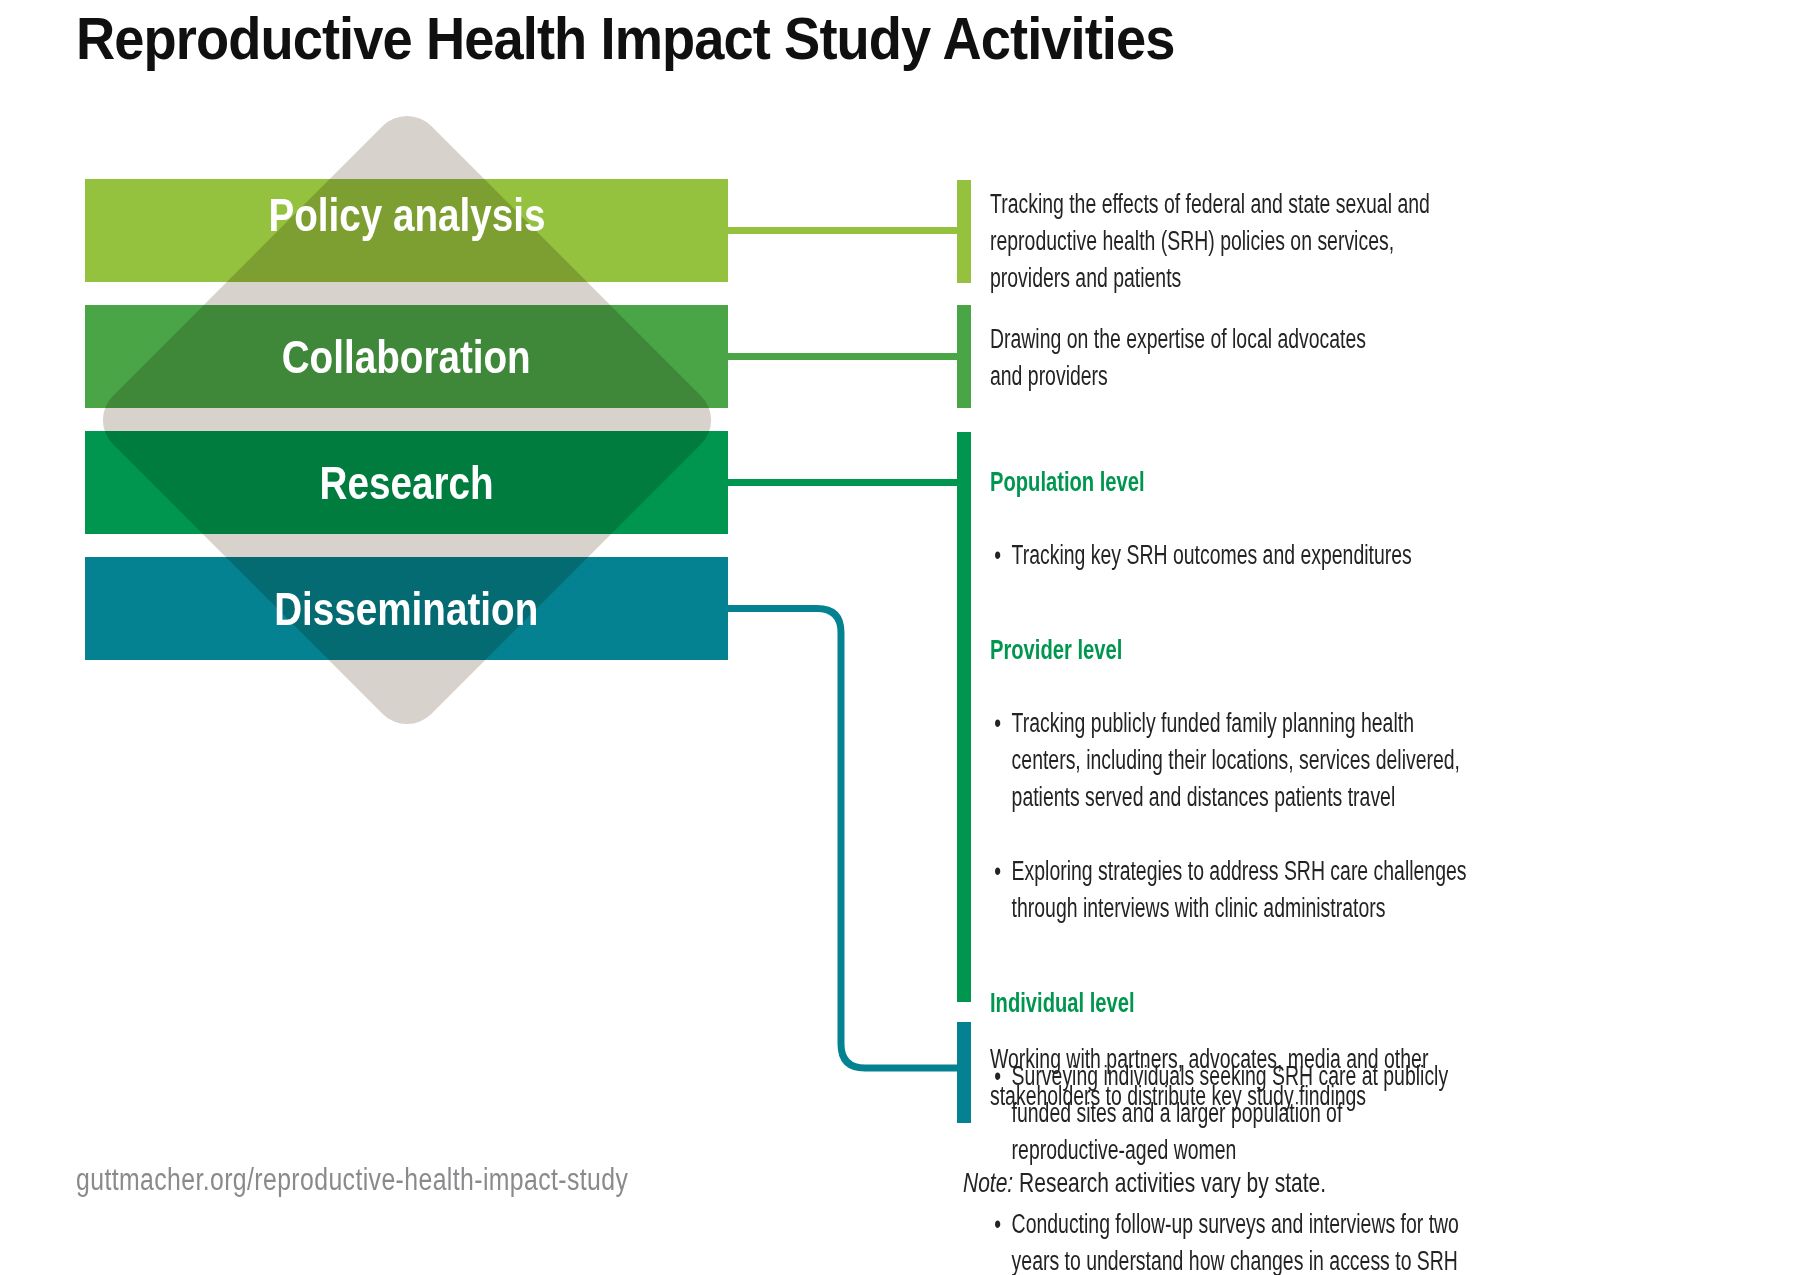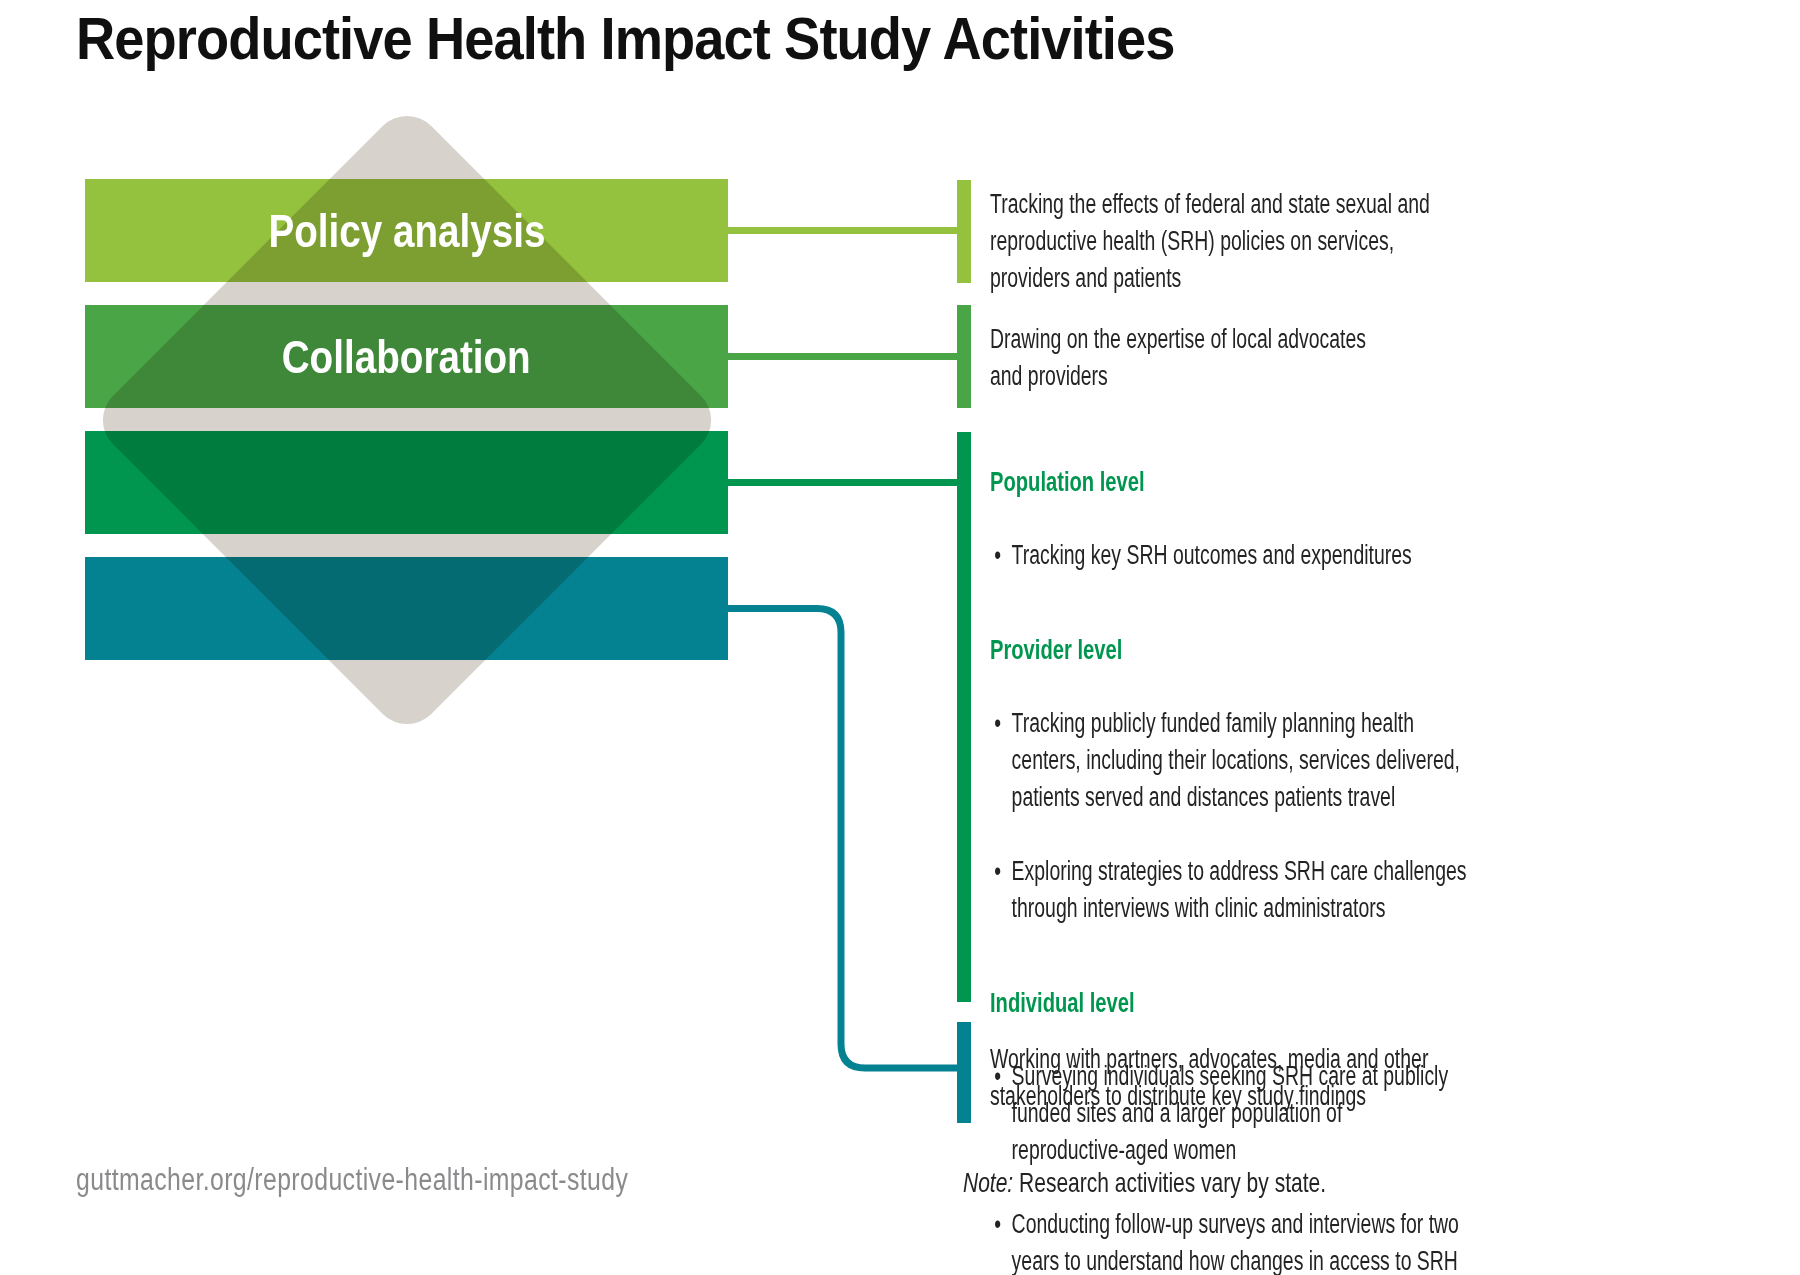--- a/index.html
+++ b/index.html
@@ -25,21 +25,21 @@
     background:#d7d2cb;border-radius:34px;transform:rotate(45deg);
     mix-blend-mode:multiply;
   }
   
   .bar-label{
     position:absolute;left:85px;width:643px;height:103px;
     display:flex;align-items:center;justify-content:center;
     color:#ffffff;font-weight:bold;font-size:46px;white-space:nowrap;
   }
   .bar-label>span{transform:scaleX(0.84);transform-origin:50% 50%;}
-  .lbl-policy{top:179px;border-radius:31px;} .lbl-collaboration{top:305px;}
+  .lbl-policy{top:163px;border-radius:31px;} .lbl-collaboration{top:305px;}
   .lbl-research{top:431px;} .lbl-dissemination{top:557px;}
   
   .conn{position:absolute;left:728px;width:229px;height:7px;}
   .conn-policy{top:227px;background:#94c13e;}
   .conn-collaboration{top:353px;background:#4aa547;}
   .conn-research{top:479px;background:#00964f;}
   .elbow{position:absolute;left:0;top:0;pointer-events:none;}
   
   .tick{position:absolute;left:957px;width:14px;}
   .tick-policy{top:180px;height:103px;background:#94c13e;}
@@ -87,20 +87,26 @@
   <div class="bar bar-dissemination"></div>
 
   <div class="diamond"></div>
 
   <div class="bar-label lbl-policy">
     <span>Policy analysis</span>
   </div>
   <div class="bar-label lbl-collaboration">
     <span>Collaboration</span>
   </div>
+  <div class="bar-label lbl-research">
+    <span>Research</span>
+  </div>
+  <div class="bar-label lbl-dissemination">
+    <span>Dissemination</span>
+  </div>
 
   <div class="conn conn-policy"></div>
   <div class="conn conn-collaboration"></div>
   <div class="conn conn-research"></div>
   <svg class="elbow" width="1800" height="1275" viewBox="0 0 1800 1275">
     <path d="M728 608.5 H817 Q841 608.5 841 632.5 V1044 Q841 1068 865 1068 H957" fill="none" stroke="#058291" stroke-width="7"></path>
   </svg>
 
   <div class="tick tick-policy"></div>
   <div class="tick tick-collaboration"></div>

